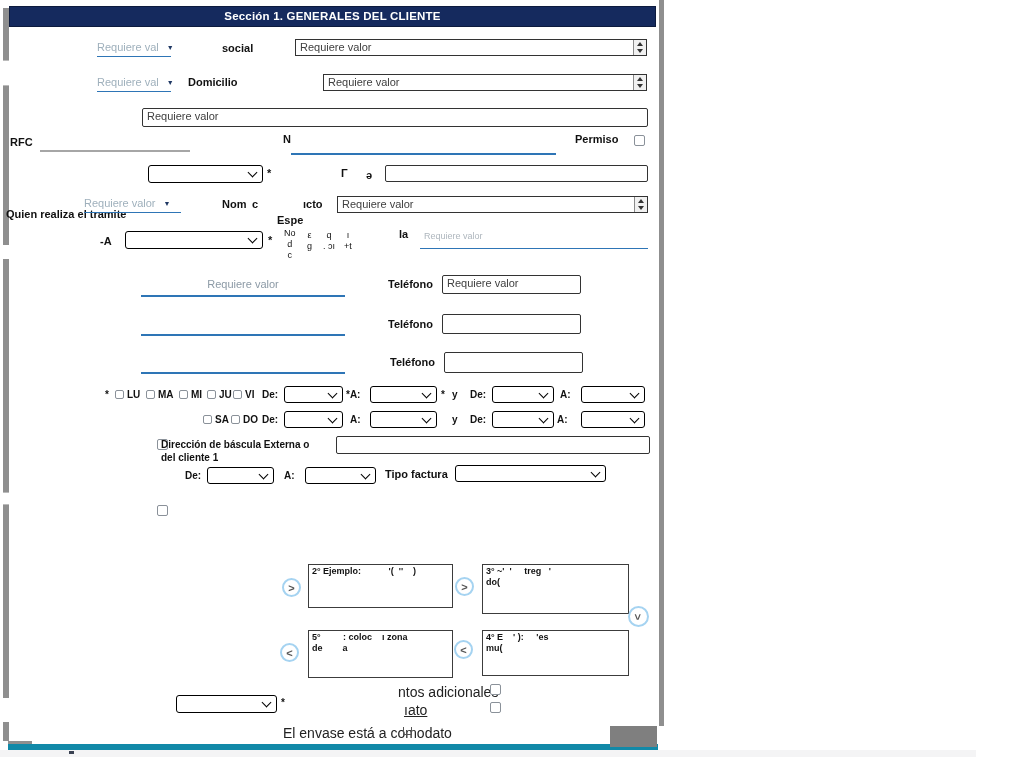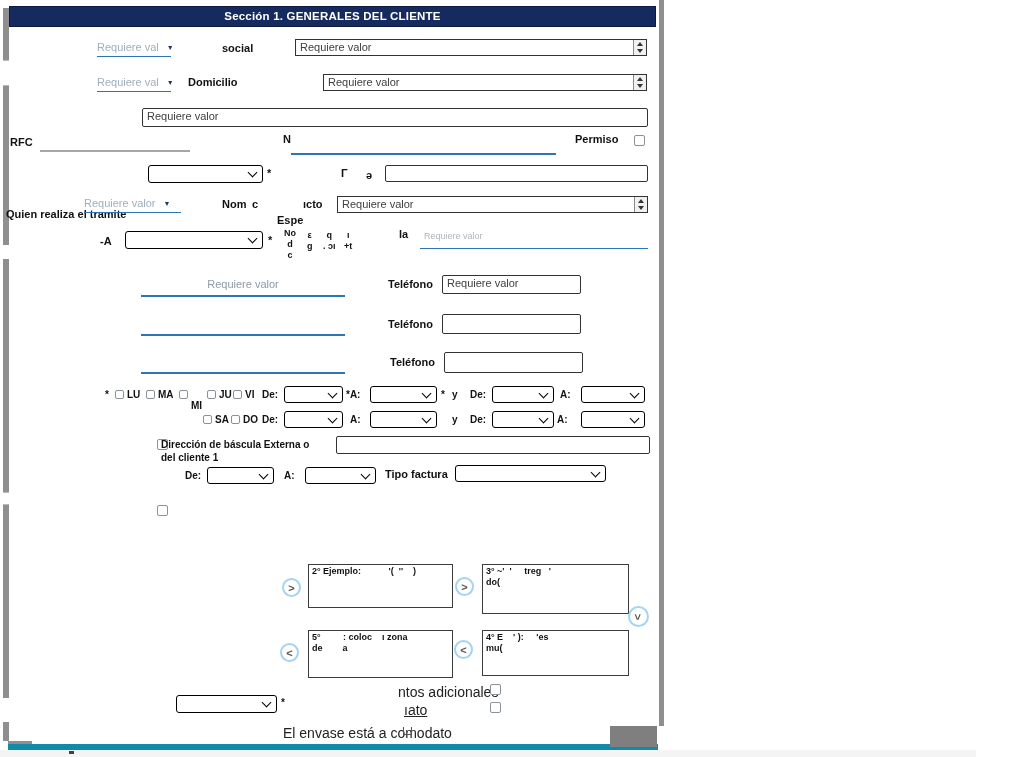--- a/index.html
+++ b/index.html
@@ -28,21 +28,21 @@
   .ddl{position:absolute;border-bottom:1px solid #2e75b6;font-size:11px;color:#9fb0bc;white-space:nowrap;}
   .ddl .arr{color:#1f3864;font-size:7px;margin-left:8px;vertical-align:1px;}
   .circle{position:absolute;border:2px solid #a5d3f1;border-radius:50%;background:#fff;color:#555;display:flex;align-items:center;justify-content:center;font-size:11px;font-weight:bold;box-sizing:border-box;}
   .exbox{position:absolute;border:1.5px solid #3c3c3c;background:#fff;padding:1px 3px;box-sizing:border-box;}
   .bx{font-size:9px;font-weight:bold;line-height:1.25;white-space:pre-wrap;color:#111;}
   .mk-b{color:#2e75b6;font-weight:bold;font-size:9px;}
   .mk-r{color:#c00000;font-weight:bold;font-size:9px;}
   .vbar{position:absolute;background:#8f8f8f;}
   .notch{position:absolute;left:0;right:0;background:#ffffff;border-top:1px solid #bbb;border-bottom:1px solid #bbb;box-sizing:border-box;}
   .teal{position:absolute;background:#1189a8;}
-  .fragcol{position:absolute;font-weight:bold;font-size:9px;line-height:11px;color:#111;text-align:center;}
+  .fragcol{position:absolute;font-weight:normal;font-size:9px;line-height:11px;color:#111;text-align:center;}
   .comodato-cb{position:absolute;width:9px;height:8px;border-left:1.2px solid #555;border-right:1.2px solid #555;border-bottom:1.2px solid #555;box-sizing:border-box;}
 </style>
 </head>
 <body>
 
 <div class="page">
 
   <div class="vbar" style="left:3px;top:8px;width:6px;height:733px;">
     <div class="notch" style="top:52px;height:26px;"></div>
     <div class="notch" style="top:237px;height:14px;border:none;"></div>
@@ -156,21 +156,21 @@
   <div class="ul" style="left:141px;top:353px;width:204px;height:19px;"></div>
   <div class="lbl" style="left:390px;top:356px;">Teléfono</div>
   <div class="box-input" style="left:444px;top:352px;width:139px;height:21px;"></div>
 
   <div class="lbl10" style="left:105px;top:389px;">*</div>
   <div class="cb cb-s" style="left:115px;top:390px;"></div>
   <div class="lbl10" style="left:127px;top:389px;">LU</div>
   <div class="cb cb-s" style="left:146px;top:390px;"></div>
   <div class="lbl10" style="left:158px;top:389px;">MA</div>
   <div class="cb cb-s" style="left:179px;top:390px;"></div>
-  <div class="lbl10" style="left:191px;top:400px;">MI</div>
+  <div class="lbl10" style="left:191px;top:389px;">MI</div>
   <div class="cb cb-s" style="left:207px;top:390px;"></div>
   <div class="lbl10" style="left:219px;top:389px;">JU</div>
   <div class="cb cb-s" style="left:233px;top:390px;"></div>
   <div class="lbl10" style="left:245px;top:389px;">VI</div>
   <div class="lbl10" style="left:262px;top:389px;">De:</div>
   <div class="sel" style="left:284px;top:386px;width:59px;height:17px;">
       <span class="chev"></span>
     </div>
   <div class="lbl10" style="left:346px;top:389px;">*A:</div>
   <div class="sel" style="left:370px;top:386px;width:67px;height:17px;">

